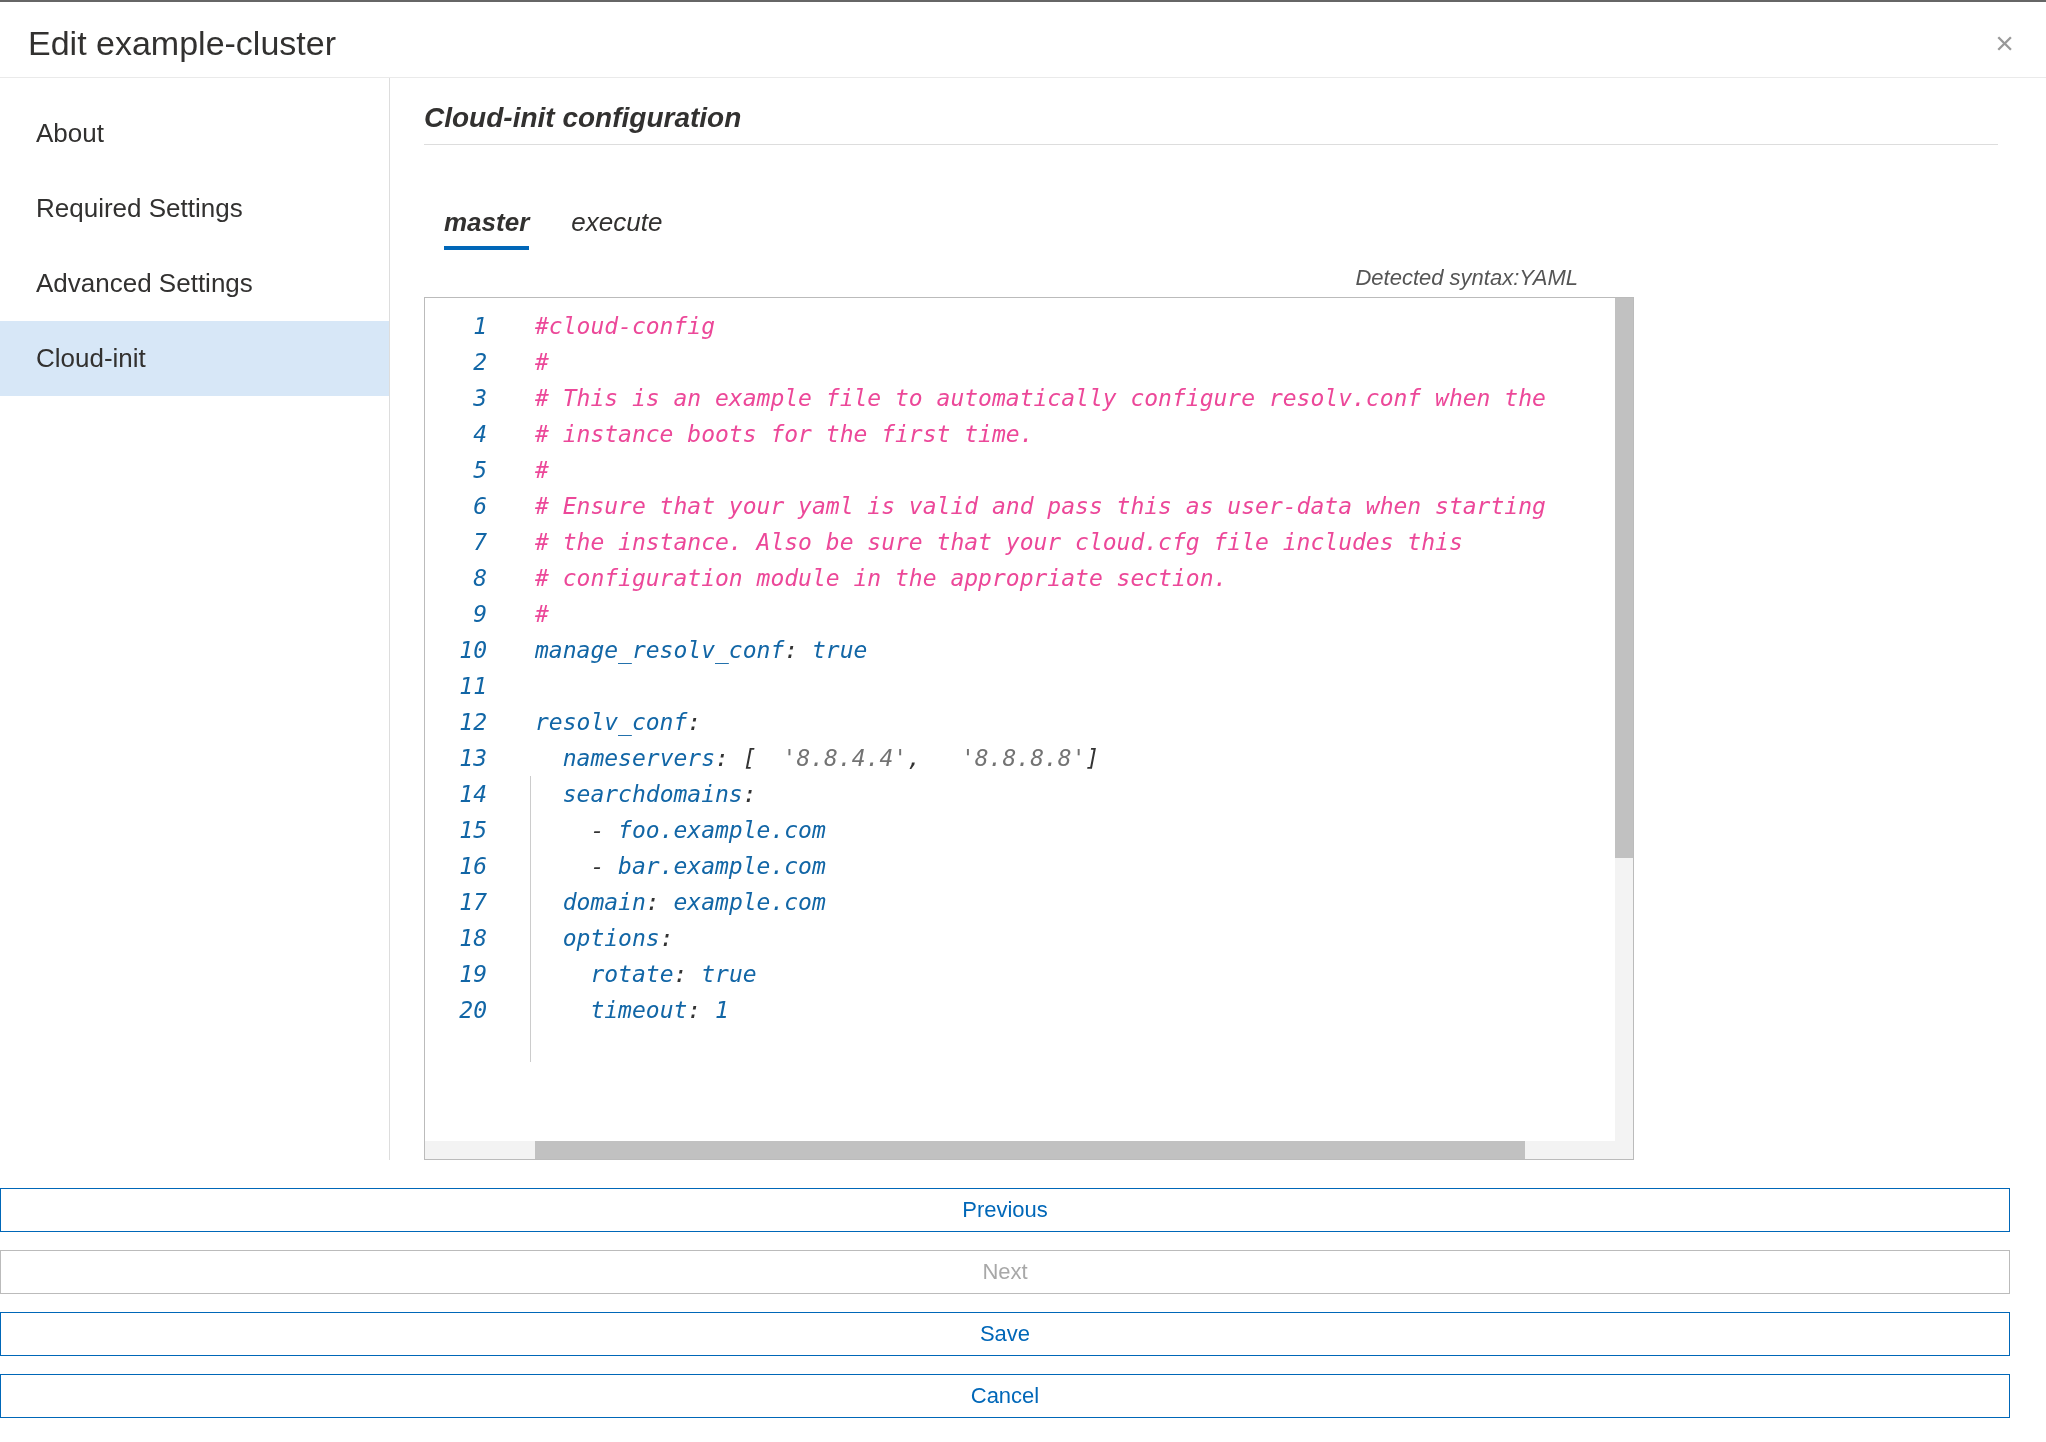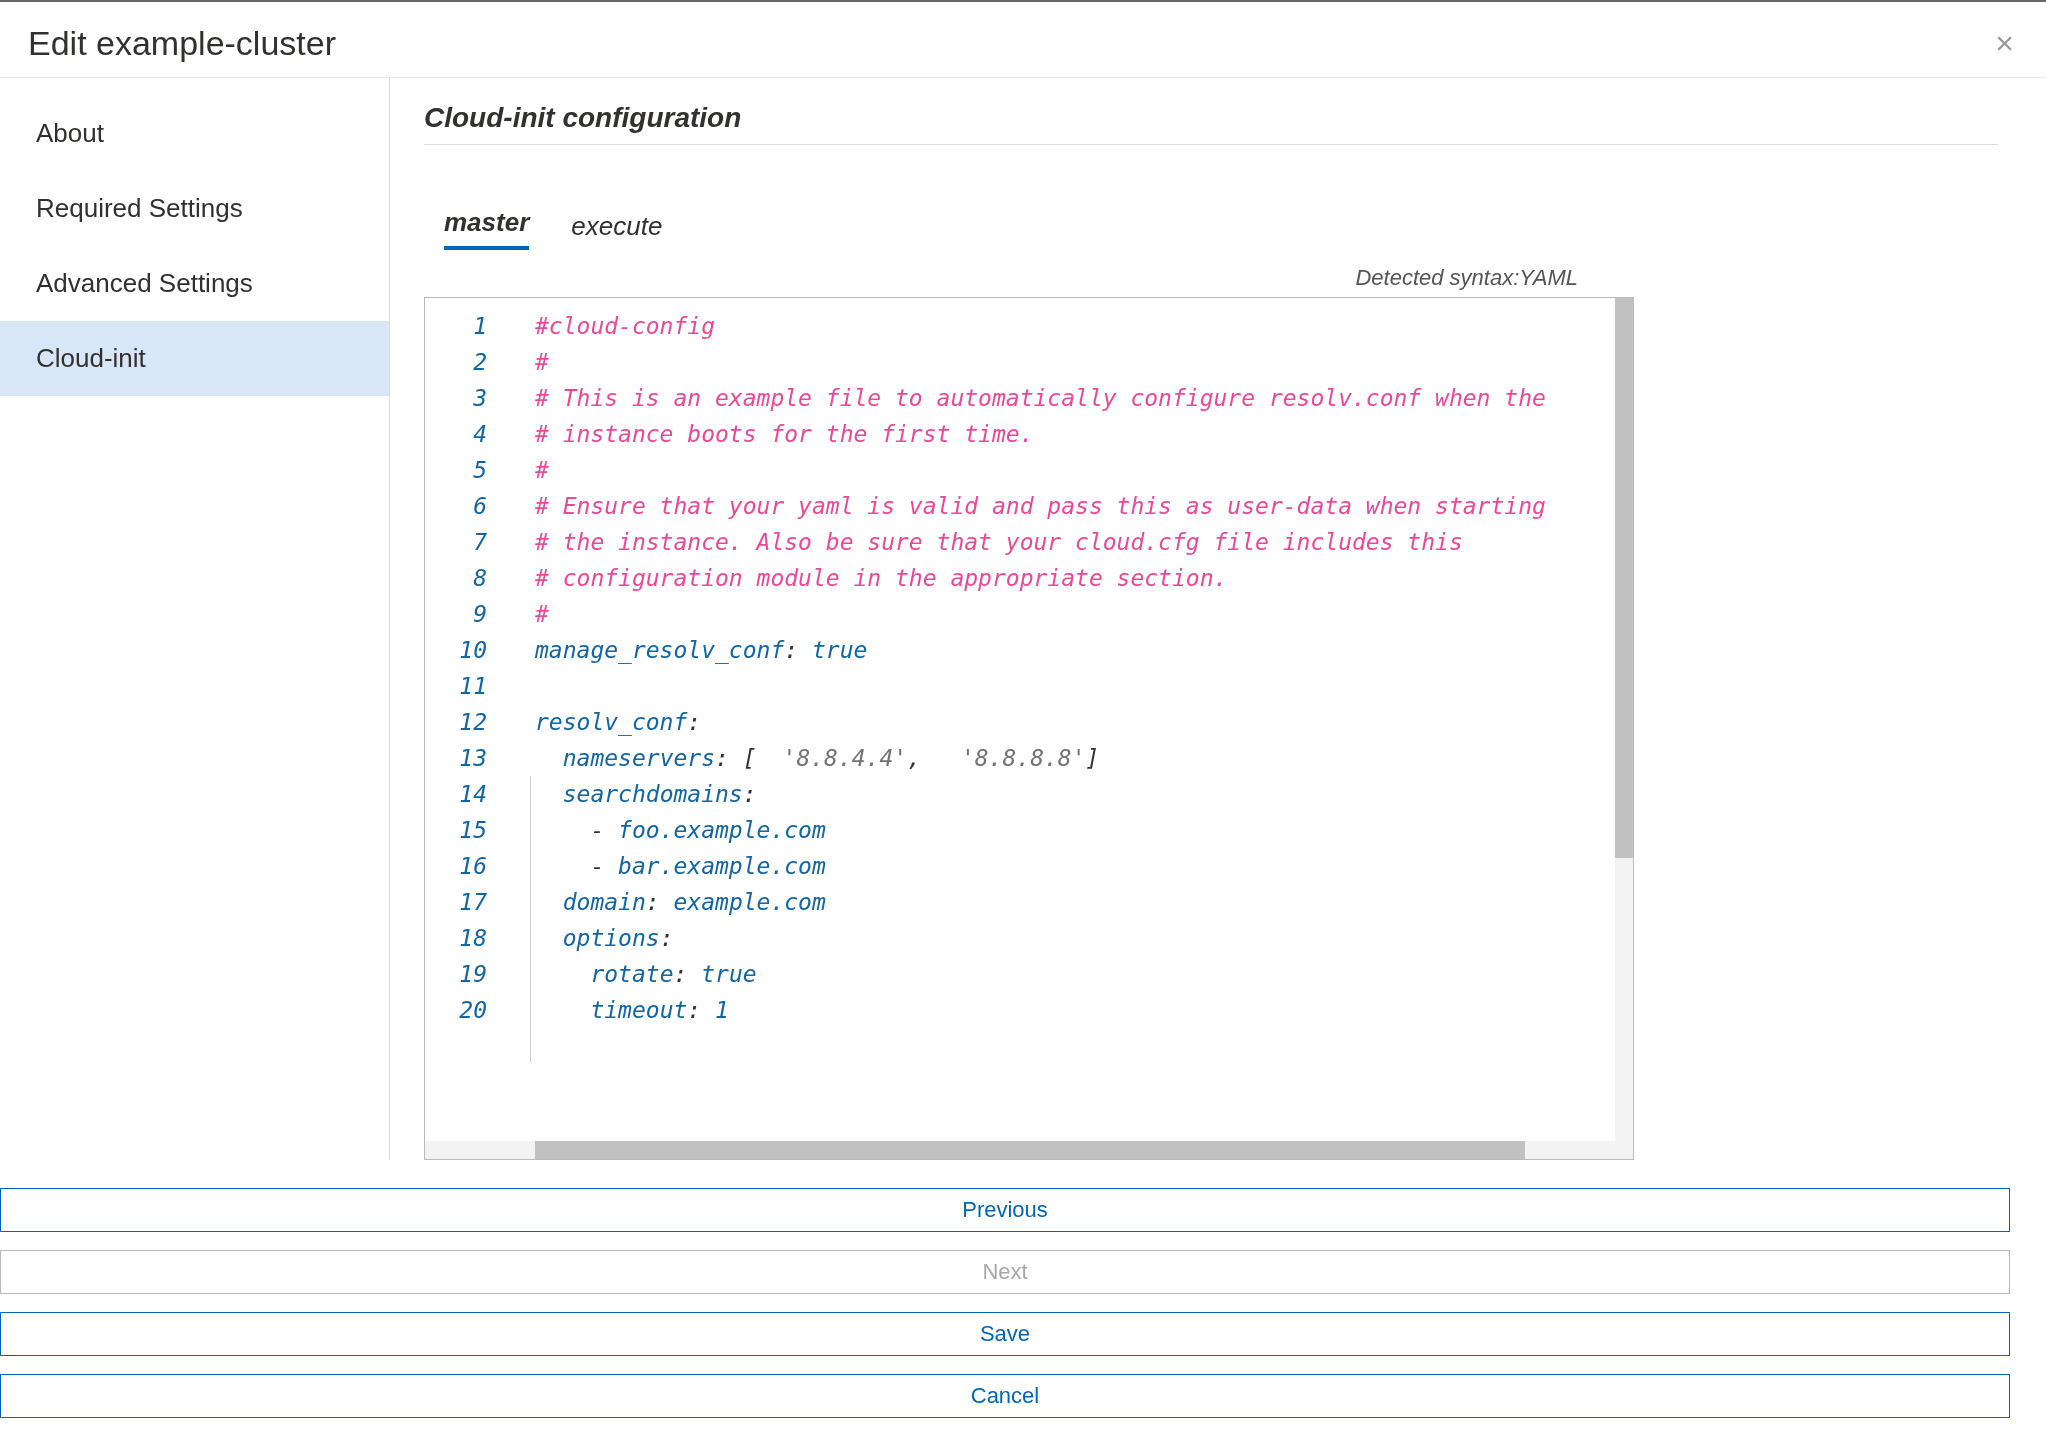--- a/index.html
+++ b/index.html
@@ -12,21 +12,21 @@
   .body { flex: 1; display: flex; min-height: 0; }
   .sidebar { width: 390px; border-right: 1px solid #ddd; padding-top: 18px; }
   .sidebar-item { padding: 22px 0 22px 36px; font-size: 26px; color: #323130; cursor: pointer; }
   .sidebar-item.active { background: #d7e7f7; }
   .main { flex: 1; padding: 24px 48px 0 34px; display: flex; flex-direction: column; min-width: 0; font-style: italic; }
   .section-title { font-size: 28px; font-weight: 700; color: #323130; padding-bottom: 10px; }
   .section-rule { border: none; border-top: 1px solid #ddd; margin-bottom: 14px; }
   .subtext { font-size: 23px; color: #555; line-height: 1.4; }
   .subtext a, .subtext .link { color: #0067b8; text-decoration: none; cursor: pointer; }
   .subtext b { color: #323130; }
-  .tabs { display: flex; gap: 42px; margin-top: 40px; border-bottom: 1px solid transparent; padding-left: 20px; align-items: flex-end; }
+  .tabs { display: flex; gap: 42px; margin-top: 40px; border-bottom: 1px solid transparent; padding-left: 20px; }
   .tab { font-size: 26px; color: #323130; padding: 8px 0 8px 0; cursor: pointer; }
   .tab.active { font-weight: 600; border-bottom: 4px solid #0067b8; }
   .syntax-row { display: flex; justify-content: flex-end; font-size: 22px; color: #555; margin-top: 14px; padding-right: 420px; }
   .editor-wrap { margin-top: 6px; border: 1px solid #bbb; position: relative; width: 1210px; height: 960px; overflow: hidden; background: #fff; font-family: "Menlo", "Consolas", monospace; font-size: 23px; }
   .editor-scroll { position: absolute; top: 0; left: 0; right: 18px; bottom: 18px; overflow: hidden; }
   .gutter { position: absolute; left: 0; top: 0; width: 80px; text-align: right; color: #1266a6; padding-top: 10px; }
   .gutter div { height: 36px; line-height: 36px; padding-right: 18px; }
   .code { position: absolute; left: 110px; top: 0; right: 0; padding-top: 10px; white-space: pre; }
   .line { height: 36px; line-height: 36px; }
   .indent-guide { position: absolute; left: 105px; top: 478px; width: 0; height: 286px; border-left: 1px solid #ccc; }

